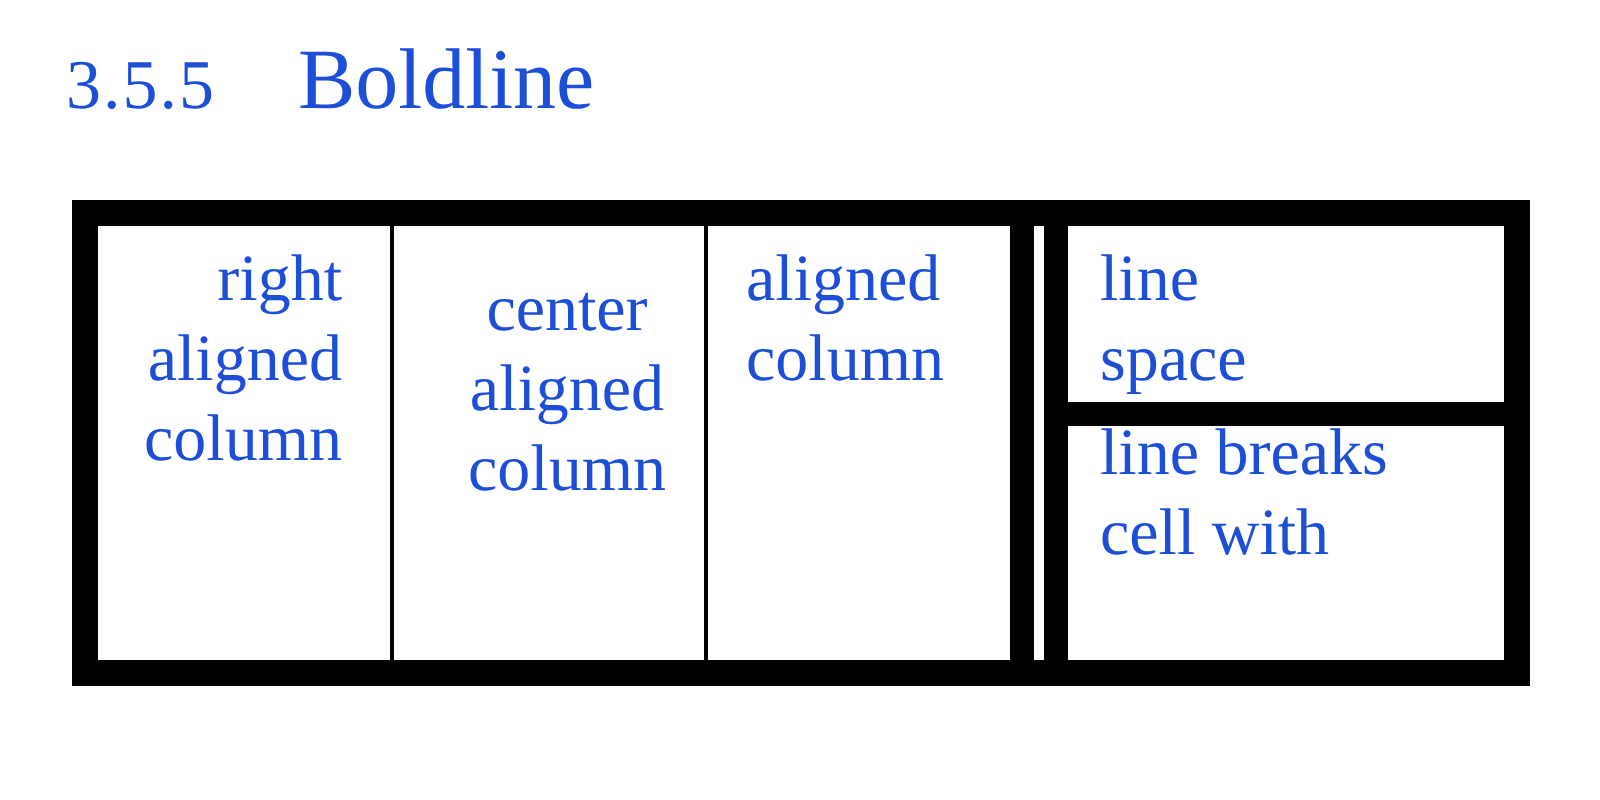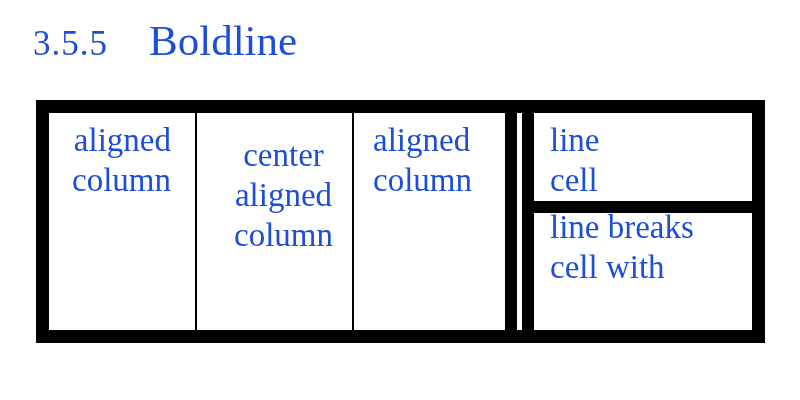--- a/index.html
+++ b/index.html
@@ -91,38 +91,39 @@
   <div class="btable">
     <div class="inner">
 
       <div class="vline thin v1"></div>
       <div class="vline thin v2"></div>
       <div class="vline thick vbA"></div>
       <div class="vline thick vbB"></div>
       <div class="hbold"></div>
 
       <div class="cell c1">
+        <span class="ln">right</span>
         <span class="ln">aligned</span>
         <span class="ln">column</span>
       </div>
 
       <div class="cell c2">
         <span class="ln">center</span>
         <span class="ln">aligned</span>
         <span class="ln">column</span>
       </div>
 
       <div class="cell c3">
         <span class="ln">aligned</span>
         <span class="ln">column</span>
       </div>
 
       <div class="cell c4">
         <span class="ln">line</span>
-        <span class="ln">cell</span>
+        <span class="ln">space</span>
       </div>
 
       <div class="cell c5">
         <span class="ln">line breaks</span>
         <span class="ln">cell with</span>
       </div>
 
     </div>
   </div>
 

